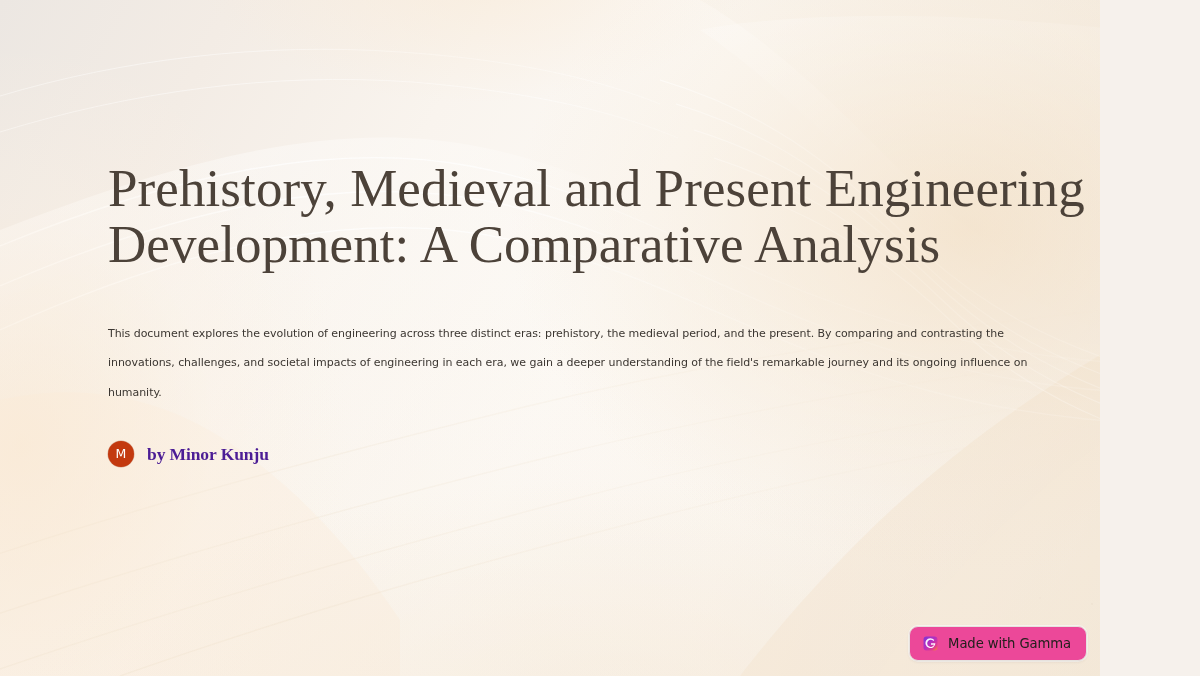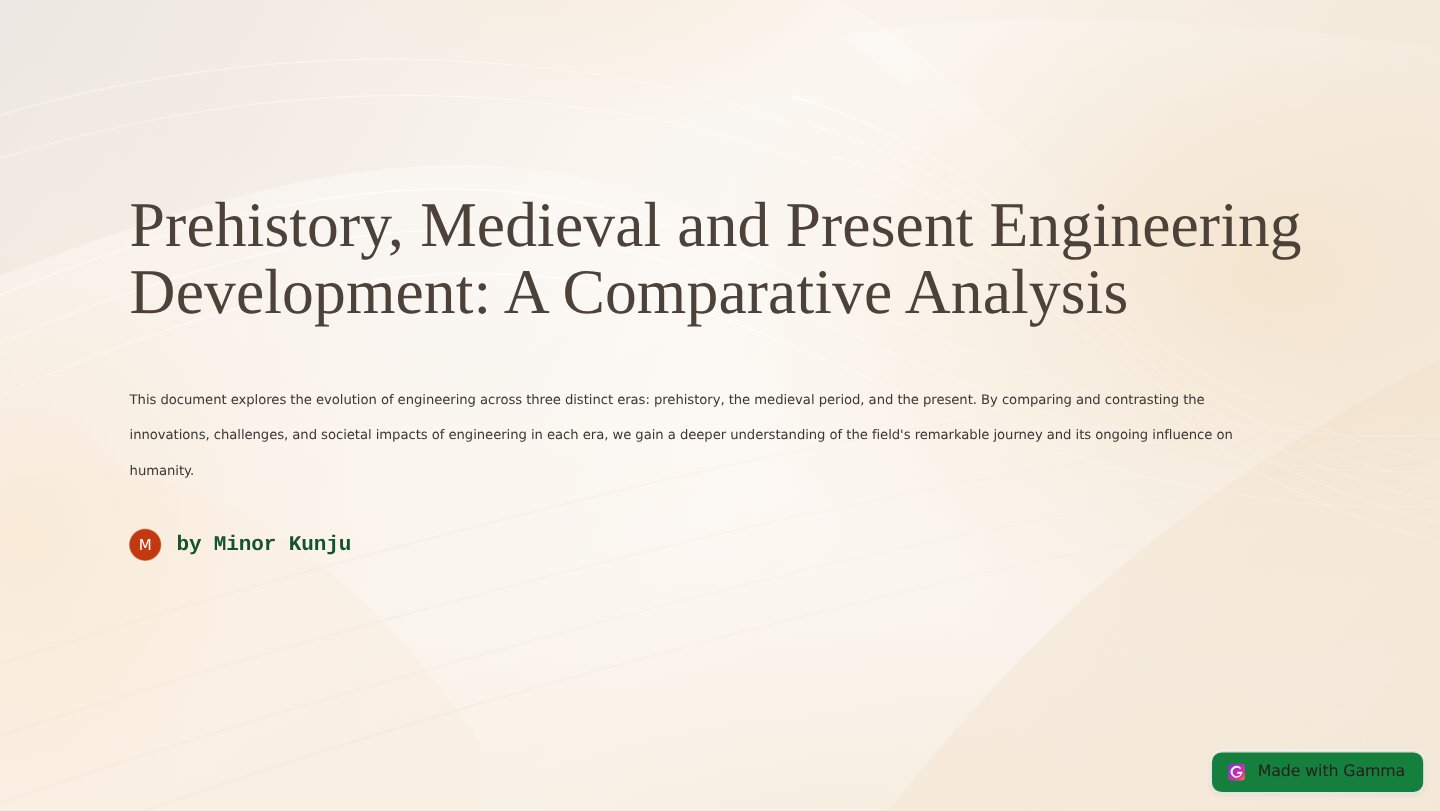--- a/index.html
+++ b/index.html
@@ -11,21 +11,21 @@
     overflow: hidden;
   }
 
   body {
     font-family: "Liberation Sans", sans-serif;
     background: #f6f1ec;
   }
 
   .slide {
     position: relative;
-    width: 1200px;
+    width: 1100px;
     height: 676px;
     overflow: hidden;
     background: #f7f2ed;
   }
 
   
   .bg-layer {
     position: absolute;
     inset: 0;
     pointer-events: none;
@@ -122,36 +122,36 @@
     justify-content: center;
     font-family: "DejaVu Sans", "Liberation Sans", sans-serif;
     font-size: 12.5px;
     font-weight: 400;
     line-height: 1;
     flex: 0 0 auto;
     box-shadow: 0 0 0 0.5px rgba(150,45,15,0.35);
   }
 
   .byline-text {
-    font-family: Liberation Mono, monospace;
+    font-family: Liberation Serif, serif;
     font-size: 17.5px;
     font-weight: bold;
-    color: #14532d;
+    color: #4c1d95;
     letter-spacing: -0.1px;
   }
 
   
   .gamma-badge {
     position: absolute;
     right: 13px;
     bottom: 15px;
     display: flex;
     align-items: center;
     gap: 9px;
-    background: #15803d;
+    background: #ec4899;
     border: 1px solid #e6e2de;
     border-radius: 9px;
     padding: 8px 15px 8px 12px;
     box-shadow: 0 1px 3px rgba(60,50,40,0.10), 0 0 0 1px rgba(255,255,255,0.6);
     cursor: pointer;
   }
 
   .gamma-logo { width: 17px; height: 17px; display: block; flex: 0 0 auto; }
 
   .gamma-label {

